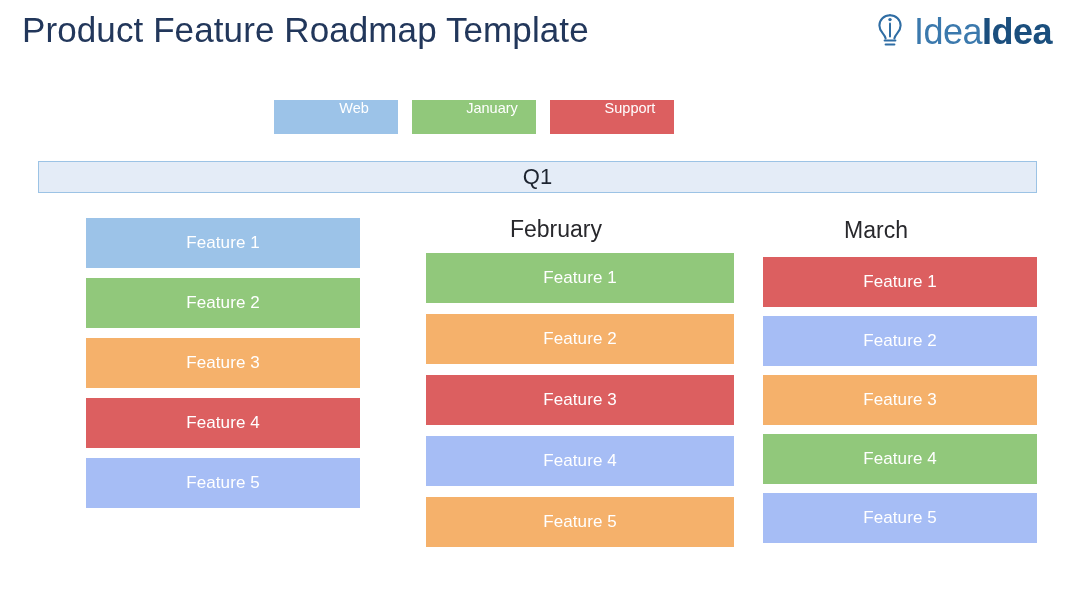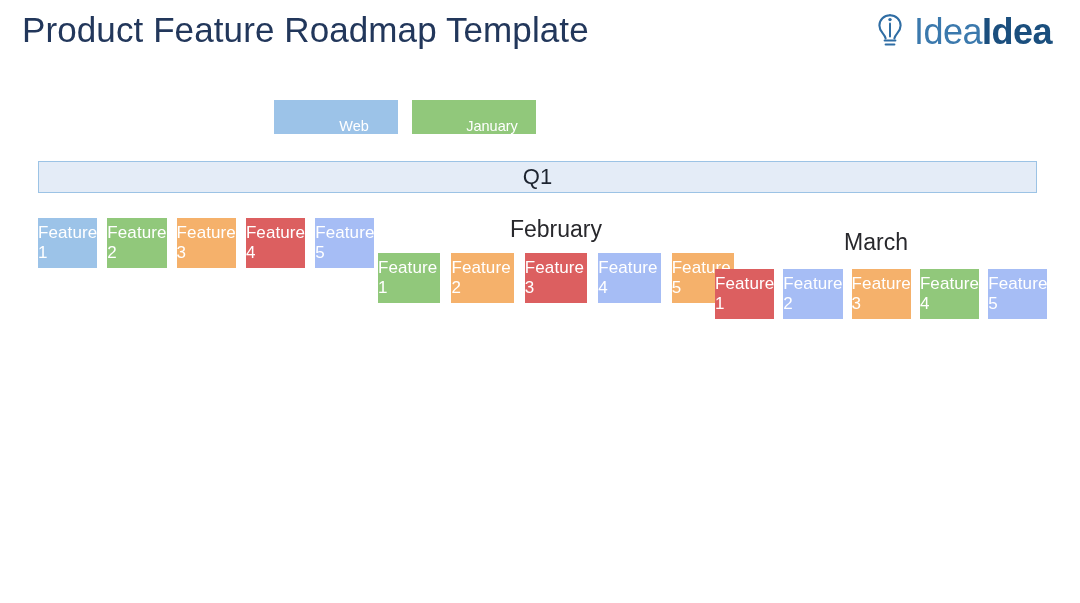--- a/index.html
+++ b/index.html
@@ -62,21 +62,21 @@
     position: absolute;
     left: 274px;
     top: 100px;
     display: flex;
     gap: 14px;
   }
   .legend-chip {
     width: 124px;
     height: 34px;
     display: flex;
-    align-items: flex-end;
+    align-items: flex-start;
     justify-content: center;
     color: #ffffff;
     font-size: 14.5px;
     font-weight: 400;
     box-sizing: border-box;
     padding-left: 36px;
   }
 
   
   #quarter-bar {
@@ -117,26 +117,27 @@
   .month-title {
     text-align: center;
     font-size: 23px;
     color: #28282c;
     font-weight: 400;
     height: 34px;
     line-height: 34px;
   }
   .month-col[data-col="0"] .month-title { margin-top: 4px; }
   .month-col[data-col="1"] .month-title { margin-top: 2px; }
-  .month-col[data-col="2"] .month-title { margin-top: 15px; }
+  .month-col[data-col="2"] .month-title { margin-top: 3px; }
 
   .feature-list {
     margin-top: 6px;
     display: flex;
-    flex-direction: row;
+    flex-direction: column;
+    margin-left: 48px;
   }
   .month-col[data-col="0"] .feature-list { gap: 10px; margin-top: 8px; }
   .month-col[data-col="1"] .feature-list { gap: 11px; margin-top: 7px; }
   .month-col[data-col="2"] .feature-list { gap: 9px;  margin-top: 10px; }
 
   .feature-bar {
     height: 50px;
     display: flex;
     align-items: center;
     justify-content: center;
@@ -170,20 +171,23 @@
   </div>
 </div>
 
 <div id="legend">
     <div class="legend-chip" style="background: rgb(156, 195, 232);">
       <span>Web</span>
     </div>
     <div class="legend-chip" style="background: rgb(145, 200, 123);">
       <span>January</span>
     </div>
+    <div class="legend-chip" style="background: rgb(220, 95, 96);">
+      <span>Support</span>
+    </div>
   </div>
 
 <div id="quarter-bar">
   <span class="quarter-label">Q1</span>
 </div>
 
 <div id="columns">
     <div class="month-col" data-col="0">
       <div class="feature-list">
         <div class="feature-bar" style="background: rgb(156, 195, 232);">

